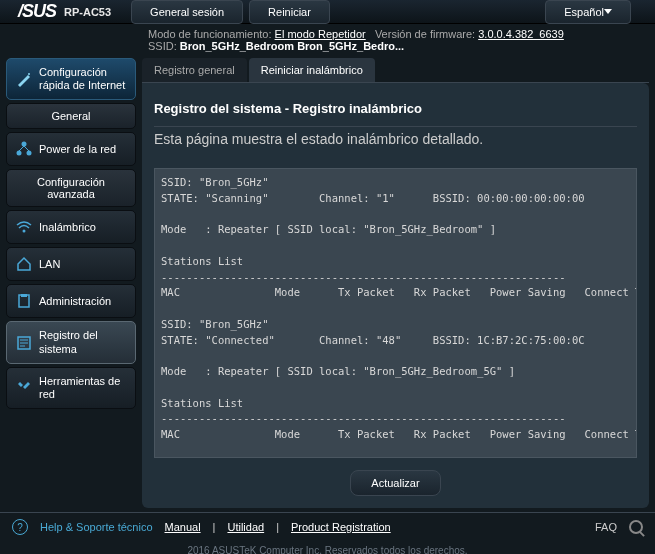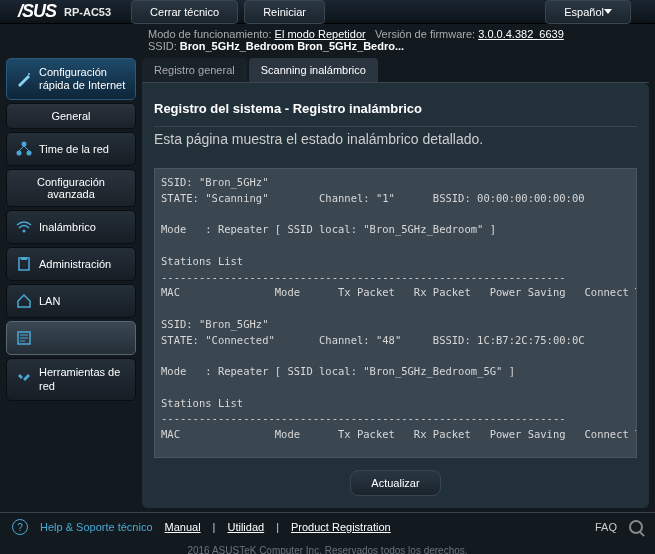--- a/index.html
+++ b/index.html
@@ -38,21 +38,21 @@
 .copy{text-align:center;color:#6a7580;font-size:10px;padding:4px}
 .srch{width:14px;height:14px;border:2px solid #888;border-radius:50%;position:relative}
 .srch:after{content:"";position:absolute;width:2px;height:6px;background:#888;bottom:-5px;right:-2px;transform:rotate(-45deg)}
 </style>
 </head>
 <body>
 
 <div class="header">
   <span class="logo">/SUS</span>
   <span class="model">RP-AC53</span>
-  <button class="hbtn">Cerrar técnico</button>
+  <button class="hbtn">General sesión</button>
   <button class="hbtn">Reiniciar</button>
   <div class="spacer"></div>
   <button class="hbtn lang">
     <span>Español</span>
     <span class="chev"></span>
   </button>
 </div>
 
 <div class="info">
   <span class="lbl">Modo de funcionamiento:</span>
@@ -77,72 +77,73 @@
     <div class="nhead">General</div>
     <div class="nitem">
       <span class="icn">
           <svg width="18" height="18" viewBox="0 0 18 18">
             <circle cx="9" cy="4" r="2.5" fill="#4aa8d8"></circle>
             <circle cx="4" cy="13" r="2.5" fill="#4aa8d8"></circle>
             <circle cx="14" cy="13" r="2.5" fill="#4aa8d8"></circle>
             <path d="M9 6 L4 11 M9 6 L14 11" stroke="#4aa8d8" stroke-width="1"></path>
           </svg>
         </span>
-      <span>Time de la red</span>
+      <span>Power de la red</span>
     </div>
     <div class="nhead">Configuración avanzada</div>
     <div class="nitem">
       <span class="icn">
           <svg width="18" height="18" viewBox="0 0 18 18">
             <path d="M2 7 Q9 1 16 7" stroke="#4aa8d8" stroke-width="1.5" fill="none"></path>
             <path d="M4 10 Q9 5 14 10" stroke="#4aa8d8" stroke-width="1.5" fill="none"></path>
             <circle cx="9" cy="13" r="1.5" fill="#4aa8d8"></circle>
           </svg>
         </span>
       <span>Inalámbrico</span>
     </div>
     <div class="nitem">
       <span class="icn">
           <svg width="18" height="18" viewBox="0 0 18 18">
+            <path d="M3 9 L9 3 L15 9 L15 15 L3 15 Z" fill="none" stroke="#4aa8d8" stroke-width="1.5"></path>
+          </svg>
+        </span>
+      <span>LAN</span>
+    </div>
+    <div class="nitem">
+      <span class="icn">
+          <svg width="18" height="18" viewBox="0 0 18 18">
             <rect x="4" y="3" width="10" height="12" fill="none" stroke="#4aa8d8" stroke-width="1.5"></rect>
             <rect x="6" y="2" width="6" height="3" fill="#4aa8d8"></rect>
           </svg>
         </span>
       <span>Administración</span>
-    </div>
-    <div class="nitem">
-      <span class="icn">
-          <svg width="18" height="18" viewBox="0 0 18 18">
-            <path d="M3 9 L9 3 L15 9 L15 15 L3 15 Z" fill="none" stroke="#4aa8d8" stroke-width="1.5"></path>
-          </svg>
-        </span>
-      <span>LAN</span>
     </div>
     <div class="nitem active">
       <span class="icn">
           <svg width="18" height="18" viewBox="0 0 18 18">
             <rect x="3" y="3" width="12" height="12" fill="none" stroke="#4aa8d8" stroke-width="1.5"></rect>
             <path d="M5 6 H13 M5 9 H13 M5 12 H10" stroke="#4aa8d8" stroke-width="1"></path>
           </svg>
         </span>
+      <span>Registro del sistema</span>
     </div>
     <div class="nitem">
       <span class="icn">
           <svg width="18" height="18" viewBox="0 0 18 18">
             <path d="M5 3 L8 6 L6 8 L3 5 Z M10 10 L15 15 M13 3 L15 5 L10 10 L8 8 Z" fill="#4aa8d8"></path>
           </svg>
         </span>
       <span>Herramientas de red</span>
     </div>
   </div>
 
   <div class="main">
     <div class="tabs">
       <div class="tab">Registro general</div>
-      <div class="tab active">Scanning inalámbrico</div>
+      <div class="tab active">Reiniciar inalámbrico</div>
     </div>
     <div class="content">
       <div class="title">Registro del sistema - Registro inalámbrico</div>
       <div class="desc">Esta página muestra el estado inalámbrico detallado.</div>
       <textarea class="log" readonly="" style="">SSID: "Bron_5GHz"
 STATE: "Scanning"        Channel: "1"      BSSID: 00:00:00:00:00:00
 
 Mode   : Repeater [ SSID local: "Bron_5GHz_Bedroom" ]
 
 Stations List

